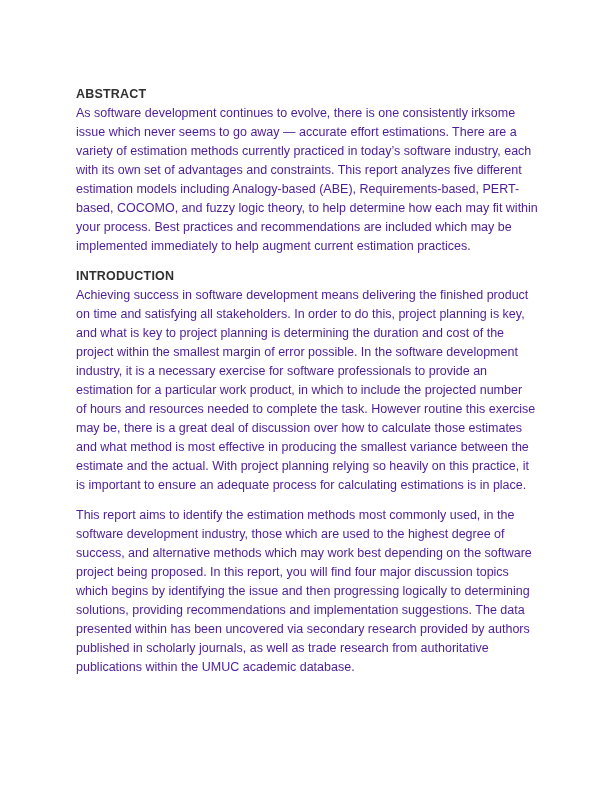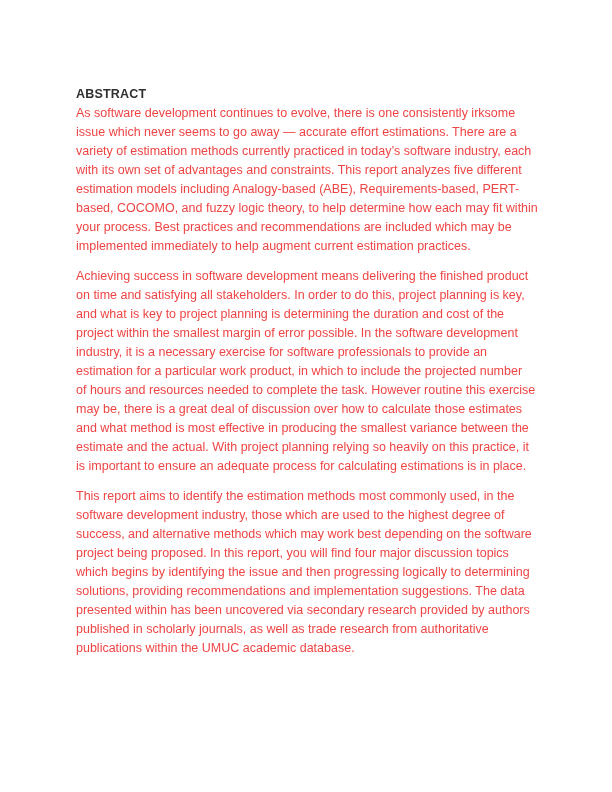--- a/index.html
+++ b/index.html
@@ -27,36 +27,37 @@
     line-height: 19px;
     font-weight: 700;
     color: #303030;
     letter-spacing: 0.2px;
     margin: 0;
   }
   .doc-paragraph {
     font-size: 12.5px;
     line-height: 19px;
     font-weight: 400;
-    color: #ef4444;
+    color: #4c1d95;
     margin: 0 0 11px 0;
     white-space: nowrap; 
   }
   .page > :first-child {
     margin-top: 0;
   }
 </style>
 </head>
 <body>
 
 <div class="page">
 
   <h2 class="doc-heading">ABSTRACT</h2>
 
   <p class="doc-paragraph">As software development continues to evolve, there is one consistently irksome<br>issue which never seems to go away — accurate effort estimations. There are a<br>variety of estimation methods currently practiced in today’s software industry, each<br>with its own set of advantages and constraints. This report analyzes five different<br>estimation models including Analogy-based (ABE), Requirements-based, PERT-<br>based, COCOMO, and fuzzy logic theory, to help determine how each may fit within<br>your process. Best practices and recommendations are included which may be<br>implemented immediately to help augment current estimation practices.</p>
 
+  <h2 class="doc-heading">INTRODUCTION</h2>
 
   <p class="doc-paragraph">Achieving success in software development means delivering the finished product<br>on time and satisfying all stakeholders. In order to do this, project planning is key,<br>and what is key to project planning is determining the duration and cost of the<br>project within the smallest margin of error possible. In the software development<br>industry, it is a necessary exercise for software professionals to provide an<br>estimation for a particular work product, in which to include the projected number<br>of hours and resources needed to complete the task. However routine this exercise<br>may be, there is a great deal of discussion over how to calculate those estimates<br>and what method is most effective in producing the smallest variance between the<br>estimate and the actual. With project planning relying so heavily on this practice, it<br>is important to ensure an adequate process for calculating estimations is in place.</p>
 
   <p class="doc-paragraph">This report aims to identify the estimation methods most commonly used, in the<br>software development industry, those which are used to the highest degree of<br>success, and alternative methods which may work best depending on the software<br>project being proposed. In this report, you will find four major discussion topics<br>which begins by identifying the issue and then progressing logically to determining<br>solutions, providing recommendations and implementation suggestions. The data<br>presented within has been uncovered via secondary research provided by authors<br>published in scholarly journals, as well as trade research from authoritative<br>publications within the UMUC academic database.</p>
 
 
 </div>
 
 </body></html>

